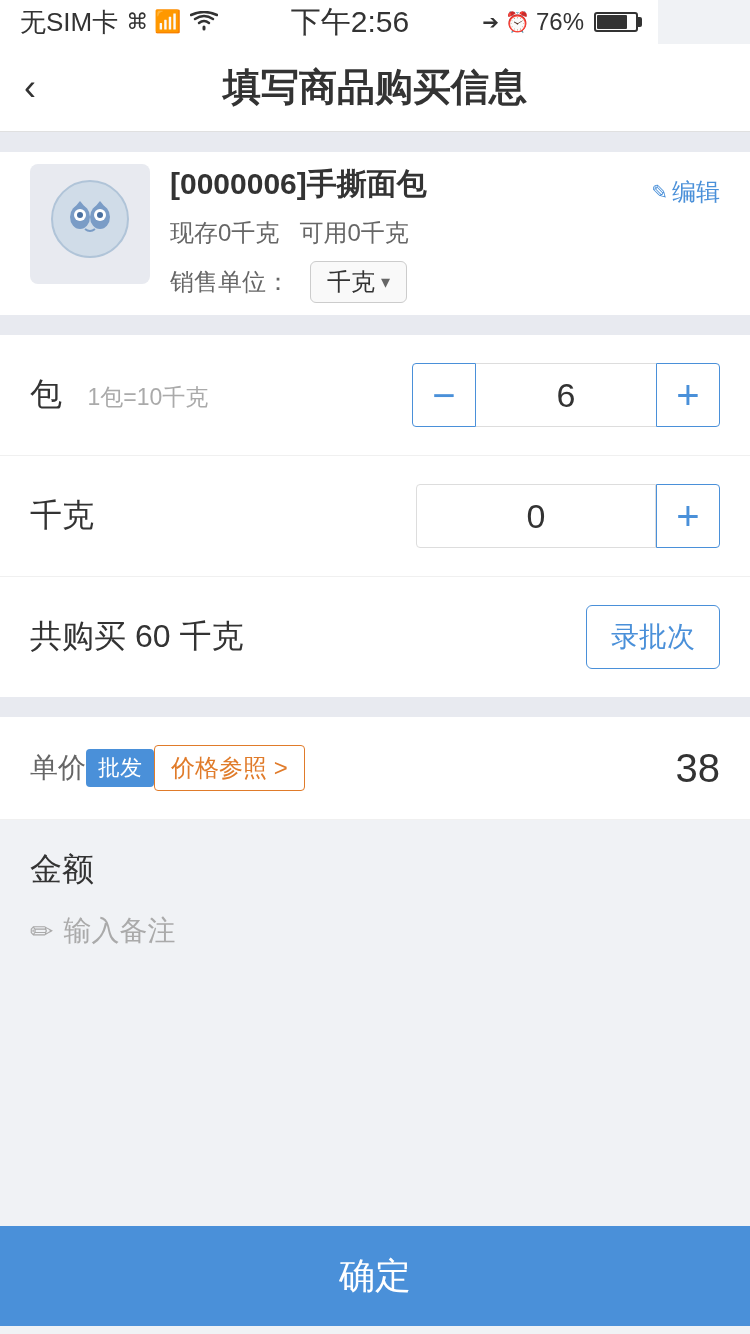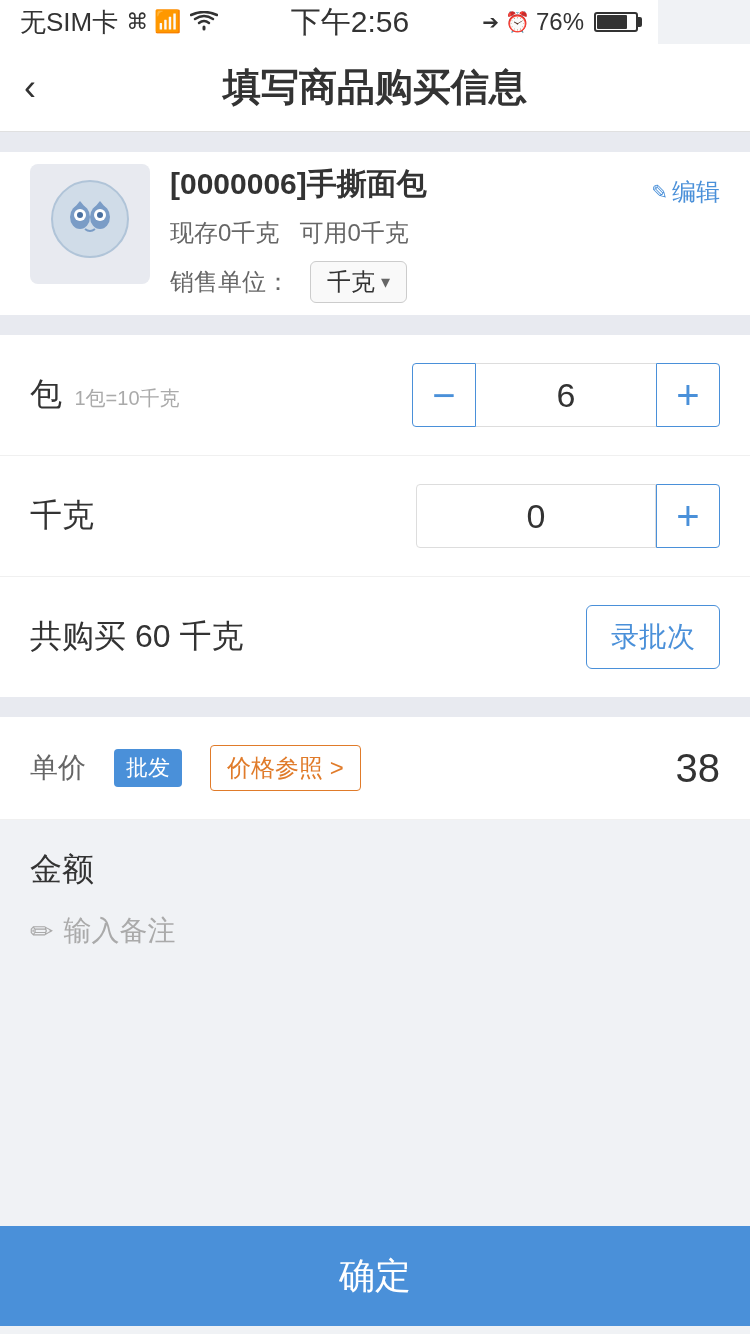--- a/index.html
+++ b/index.html
@@ -187,23 +187,23 @@
     }
     .input-label {
       flex: 1;
     }
     .input-label-main {
       font-size: 32px;
       color: #333;
       font-weight: 500;
     }
     .input-label-sub {
-      font-size: 20px;
+      font-size: 23px;
       color: #aaa;
-      margin-left: 8px;
+      margin-left: 21px;
     }
     .input-control {
       display: flex;
       align-items: center;
       gap: 0;
     }
     .qty-btn {
       width: 64px;
       height: 64px;
       border: 1px solid #4a90d9;
@@ -266,21 +266,21 @@
     
     .price-section {
       background: #fff;
       margin-top: 0;
     }
     .price-row {
       display: flex;
       align-items: center;
       padding: 28px 30px;
       border-bottom: 1px solid #f0f0f0;
-      gap: 28px;
+      gap: 0;
     }
     .price-label {
       font-size: 28px;
       color: #666;
     }
     .price-tag {
       background: #4a90d9;
       color: #fff;
       font-size: 22px;
       padding: 4px 12px;

